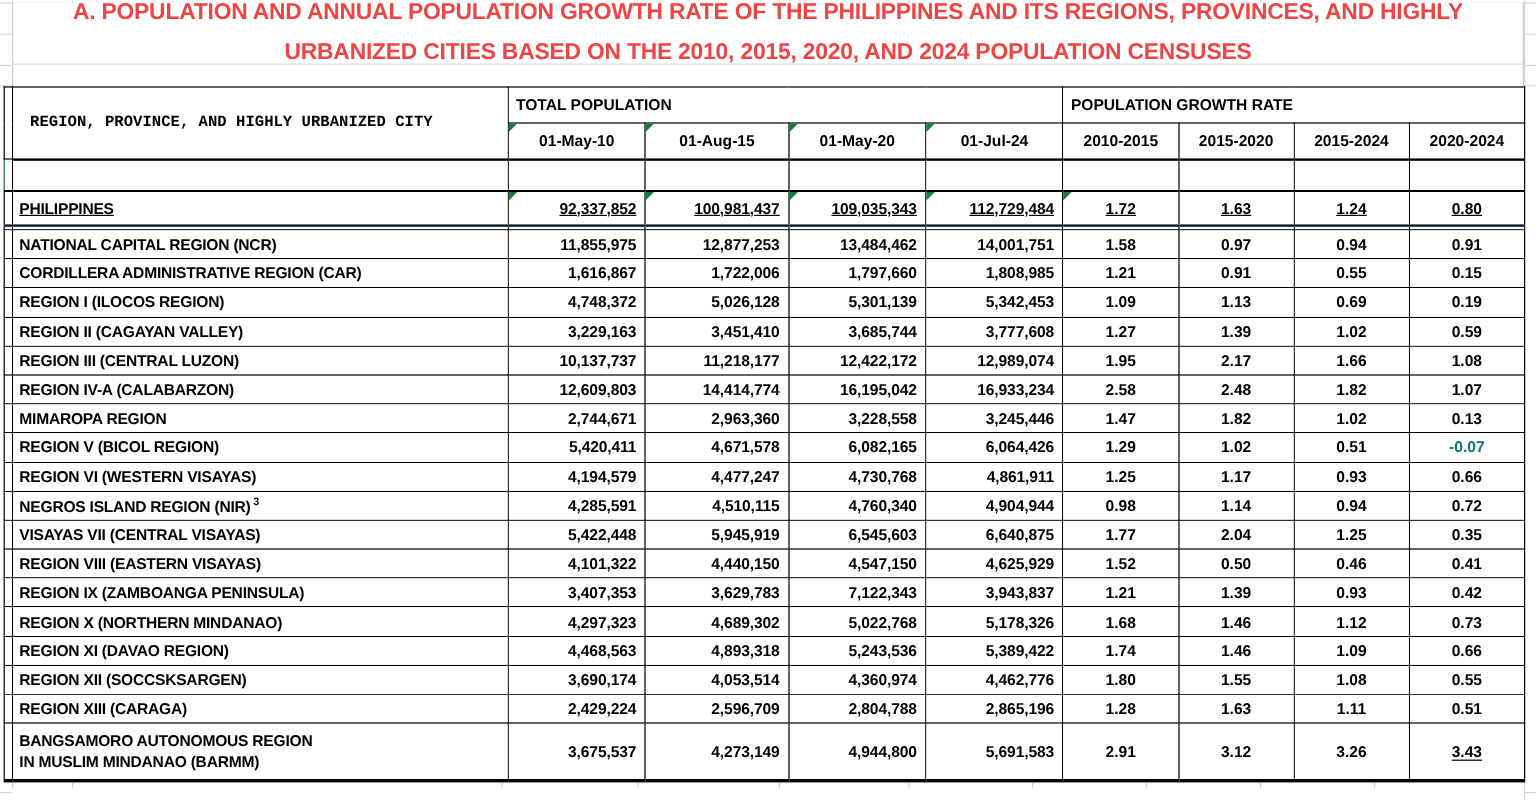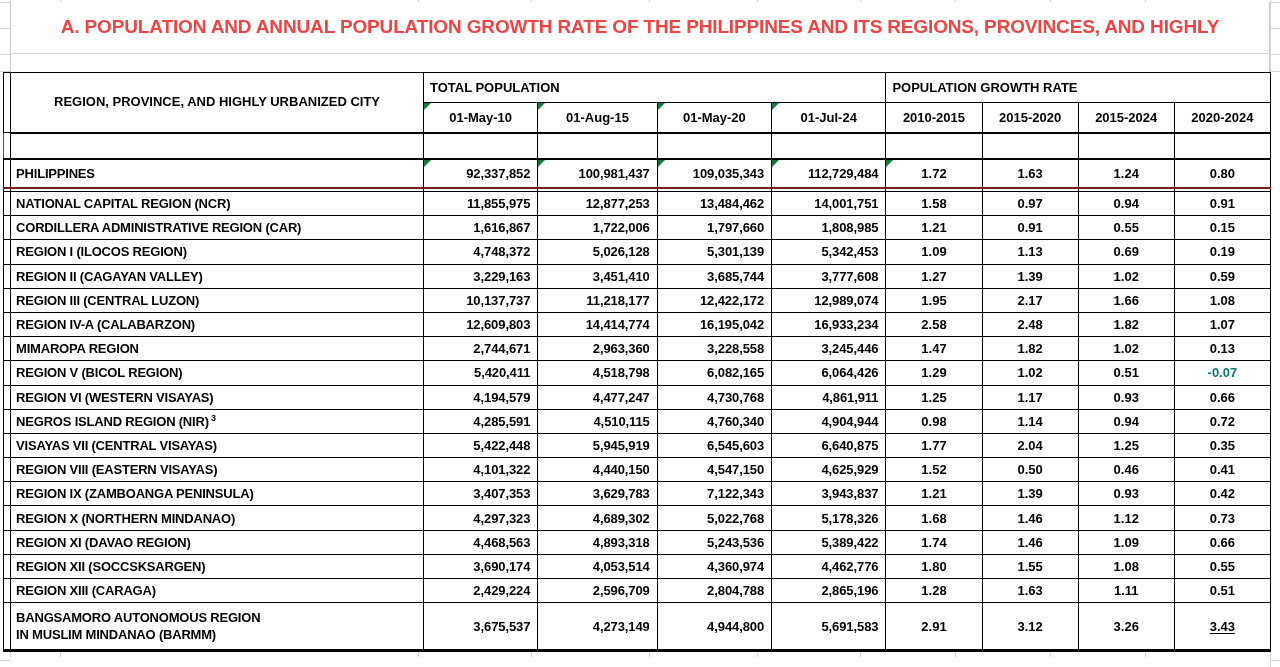--- a/index.html
+++ b/index.html
@@ -128,25 +128,26 @@
   
   .hdr-group {
     height: 30px;
     text-align: left;
     padding-left: 6px !important;
     font-size: 14.5px;
     vertical-align: middle;
     border-bottom: 1px solid #000;
   }
   .hdr-label {
-    text-align: center;
+    text-align: left;
     vertical-align: middle;
     font-size: 14.3px;
     line-height: 1.55;
     padding: 0 14px !important;
+    font-family: Liberation Mono, monospace;
   }
   .hdr-sub {
     height: 30px;
     text-align: center;
     vertical-align: middle;
     font-size: 13.2px;
   }
 
   
   tr.spacer-row td {
@@ -181,21 +182,21 @@
     letter-spacing: -0.1px;
   }
   td.rate {
     text-align: center;
     font-size: 13.4px;
   }
   td.rate .neg { color: #0f766e; }
   td.rate .ul  { text-decoration: underline; text-underline-offset: 2px; }
 
   
-  tr.total-row td { border-top: 2px solid #000; border-bottom: 2px solid #7f1d1d; }
+  tr.total-row td { border-top: 2px solid #000; border-bottom: 2px solid #0f172a; text-decoration: underline; }
   tr.gap-row td {
     height: 4px;
     border-top: none;
     border-bottom: 1px solid #000;
     background: #ffffff;
   }
   tr.last-row td { border-bottom: 3px solid #000; }
 
   
   .cmt {
@@ -243,20 +244,21 @@
     <div class="gl-v" style="left:1270px"></div>
     <div class="gl-h" style="top:2px"></div>
     <div class="gl-h" style="top:28px"></div>
     <div class="gl-h" style="top:54px"></div>
     <div class="gl-h" style="top:71px"></div>
     <div class="gl-h" style="top:660px"></div>
   </div>
 
   <div class="title-block">
     <div class="title-line">A. POPULATION AND ANNUAL POPULATION GROWTH RATE OF THE PHILIPPINES AND ITS REGIONS, PROVINCES, AND HIGHLY</div>
+    <div class="title-line">URBANIZED CITIES BASED ON THE 2010, 2015, 2020, AND 2024 POPULATION CENSUSES</div>
   </div>
 
   <div class="pre-strip"></div>
 
   <div class="table-wrap">
     <table class="main">
       <colgroup>
         <col class="c-gut">
         <col class="c-label">
         <col class="c-pop">
@@ -412,21 +414,21 @@
             <td class="num">3,245,446</td>
             <td class="rate">1.47</td>
             <td class="rate">1.82</td>
             <td class="rate">1.02</td>
             <td class="rate">0.13</td>
           </tr>
           <tr class="data-row">
             <td class="gutter"></td>
             <td class="name">REGION V (BICOL REGION)</td>
             <td class="num">5,420,411</td>
-            <td class="num">4,518,798</td>
+            <td class="num">4,671,578</td>
             <td class="num">6,082,165</td>
             <td class="num">6,064,426</td>
             <td class="rate">1.29</td>
             <td class="rate">1.02</td>
             <td class="rate">0.51</td>
             <td class="rate"><span class="neg">-0.07</span></td>
           </tr>
           <tr class="data-row">
             <td class="gutter"></td>
             <td class="name">REGION VI (WESTERN VISAYAS)</td>

